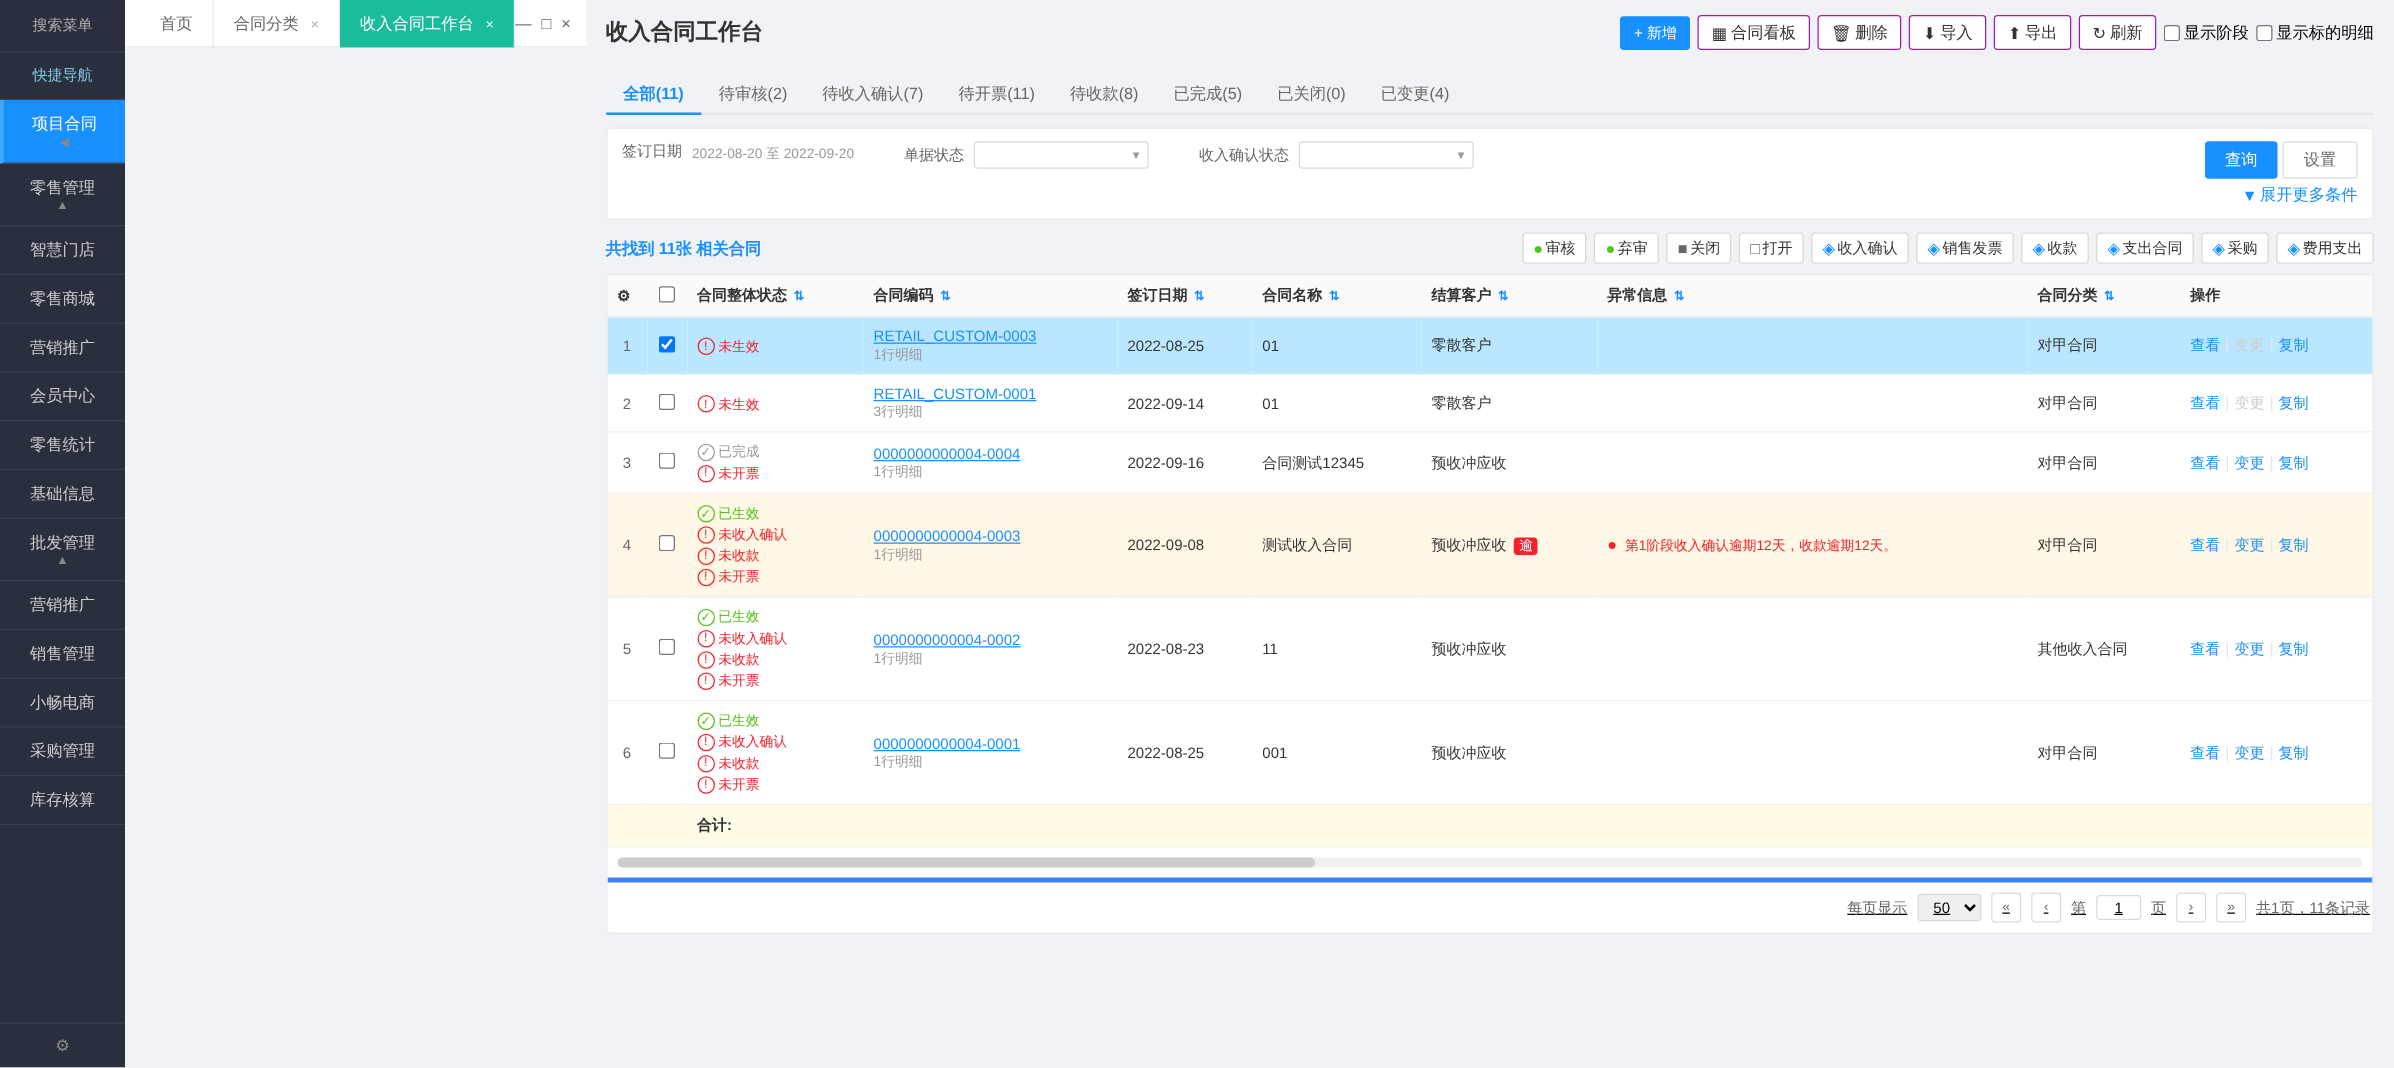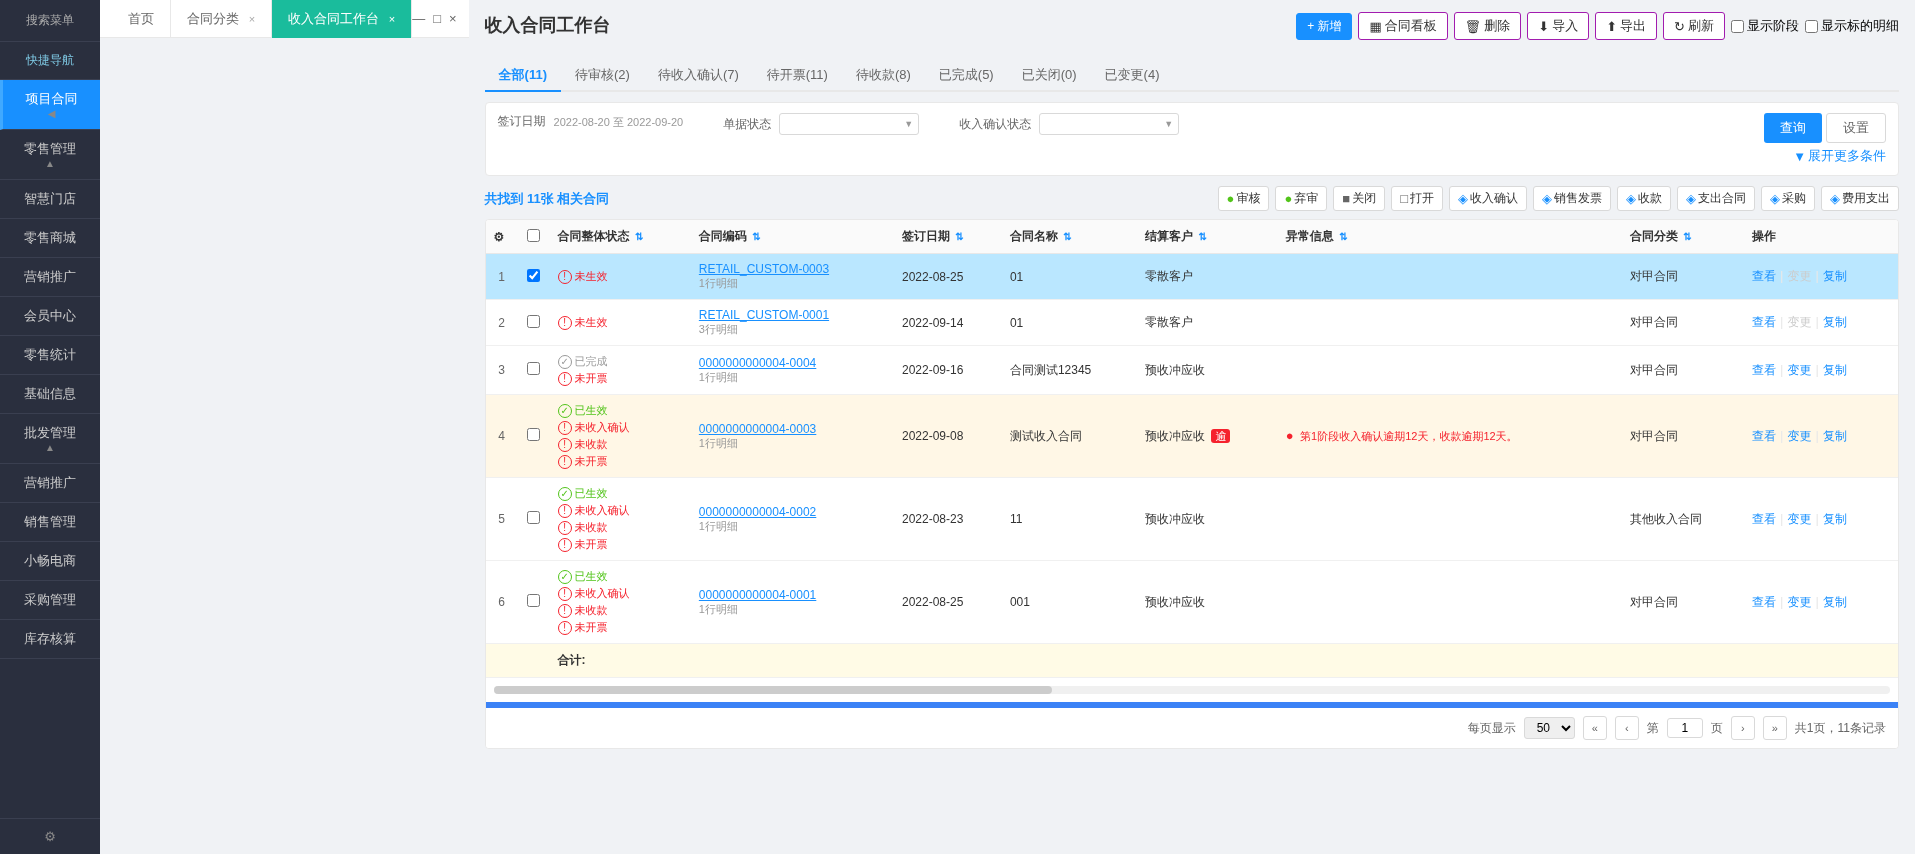--- a/index.html
+++ b/index.html
@@ -77,21 +77,21 @@
     .op-btn { color: #1890ff; cursor: pointer; font-size: 12px; }
     .op-btn.disabled { color: #ccc; cursor: not-allowed; }
     .op-sep { color: #e8e8e8; }
     .error-text { color: #f5222d; font-size: 11px; }
     .warn-icon { color: #f5222d; margin-right: 3px; }
 
     
     .total-row td { background: #fffbe6; font-weight: bold; color: #333; }
 
     
-    .pagination { display: flex; align-items: center; justify-content: flex-end; padding: 8px 12px; background: #fff; border-top: 6px solid #3b82f6; gap: 8px; }
+    .pagination { display: flex; align-items: center; justify-content: flex-end; padding: 8px 2px; background: #fff; border-top: 4px solid #3b82f6; gap: 8px; text-decoration: underline; }
     .page-size-label { color: #666; font-size: 12px; }
     .page-size-select { border: 1px solid #d9d9d9; border-radius: 3px; padding: 2px 4px; font-size: 12px; text-align: center; }
     .page-btn { width: 24px; height: 24px; border: 1px solid #d9d9d9; background: #fff; border-radius: 3px; cursor: pointer; display: flex; align-items: center; justify-content: center; font-size: 11px; color: #666; }
     .page-input { width: 36px; border: 1px solid #d9d9d9; border-radius: 3px; padding: 2px 4px; text-align: center; font-size: 12px; }
     .page-info { color: #666; font-size: 12px; }
 
     
     .scroll-bar { height: 8px; background: #f0f0f0; border-radius: 4px; margin: 4px 0; }
     .scroll-thumb { height: 8px; background: #ccc; border-radius: 4px; width: 40%; }
 

